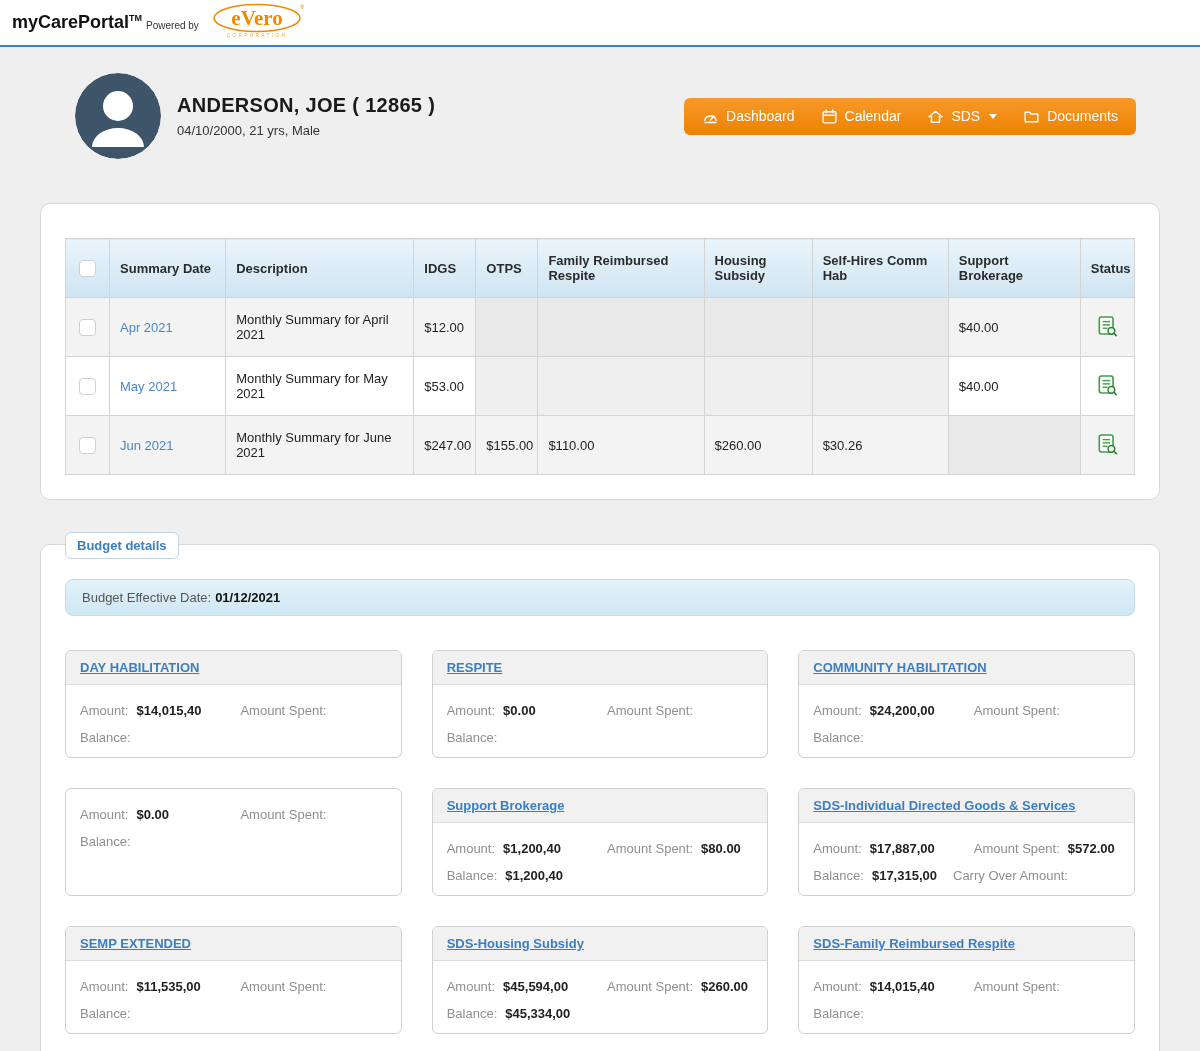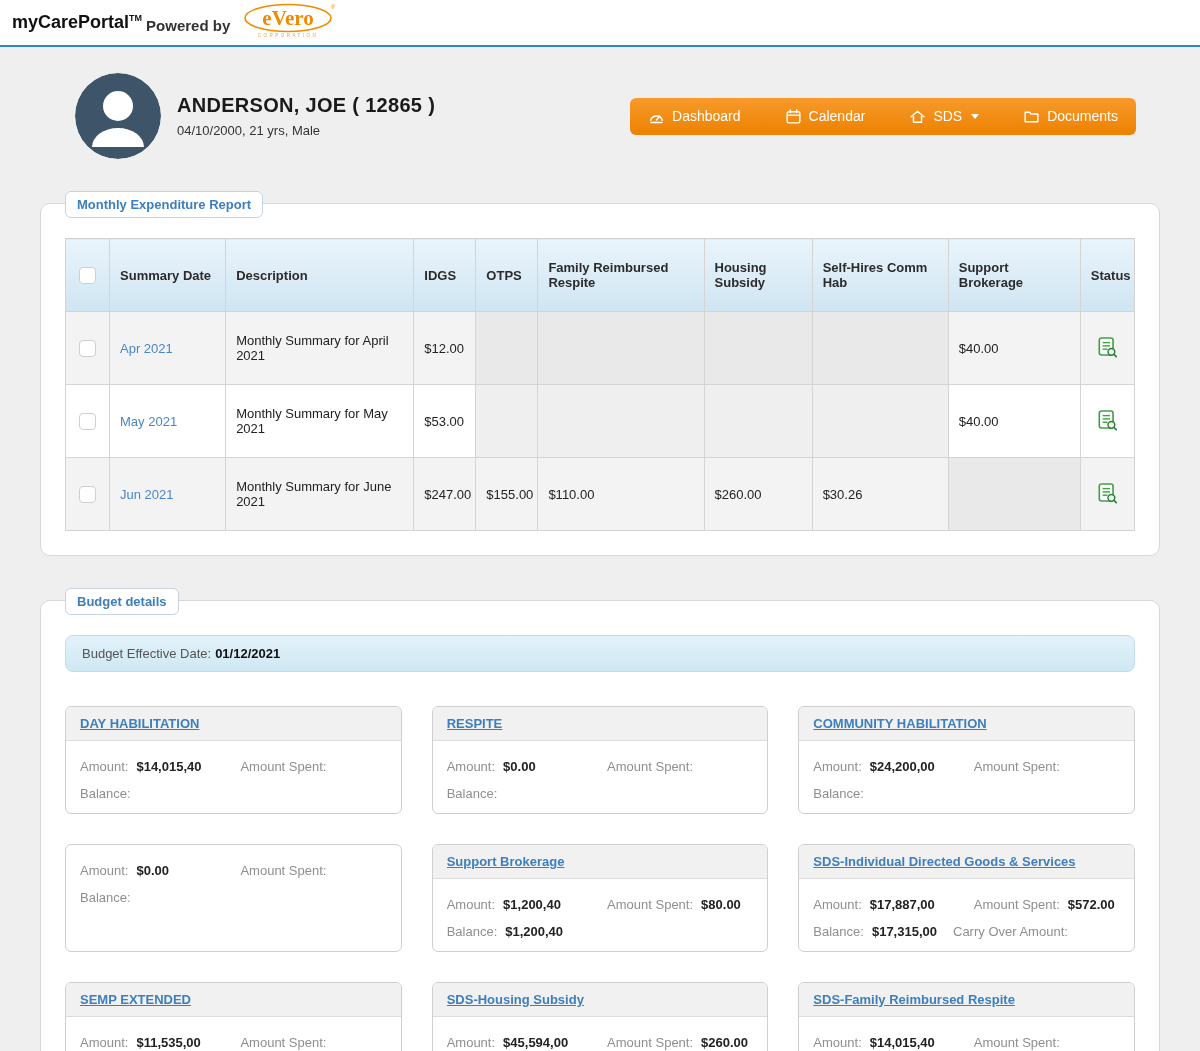--- a/index.html
+++ b/index.html
@@ -15,21 +15,21 @@
   .top-header {
     background: #ffffff;
     height: 47px;
     display: flex;
     align-items: center;
     padding-left: 12px;
     border-bottom: 2px solid #2e86d3;
   }
   .brand { font-size: 18px; font-weight: bold; color: #111; }
   .brand sup { font-size: 9px; font-weight: bold; }
-  .powered-by { font-size: 15px; color: #333; margin: 6px 6px 1px 4px; font-weight: bold; }
+  .powered-by { font-size: 10px; color: #333; margin: 6px 6px 1px 4px; }
   .logo-wrap { margin-left: 6px; }
 
   
   .page { padding: 0 40px; }
 
   
   .patient-row {
     display: flex;
     align-items: center;
     margin: 26px 24px 0 35px;
@@ -44,21 +44,21 @@
 
   
   .nav-pill {
     margin-left: auto;
     background: linear-gradient(180deg, #f8992b, #ec8200);
     border-radius: 6px;
     height: 37px;
     display: flex;
     align-items: center;
     padding: 0 18px;
-    gap: 44px;
+    gap: 26px;
   }
   .nav-item {
     display: flex; align-items: center; gap: 7px;
     color: #fff; font-size: 14px; cursor: pointer; white-space: nowrap;
   }
   .nav-item svg { display: block; }
   .caret-down {
     width: 0; height: 0; margin-left: 2px;
     border-left: 4px solid transparent; border-right: 4px solid transparent;
     border-top: 5px solid #fff;
@@ -123,21 +123,21 @@
   
   table.exp {
     width: 100%;
     border-collapse: collapse;
     table-layout: fixed;
     font-size: 13px;
     color: #222;
   }
   table.exp th, table.exp td {
     border: 1px solid #d4d4d4;
-    padding: 21px 10px;
+    padding: 14px 10px;
     text-align: left;
     vertical-align: middle;
     overflow: hidden;
   }
   table.exp thead th {
     background: linear-gradient(180deg, #eaf4fb, #cfe5f2);
     font-weight: bold;
     color: #2b2b2b;
     height: 50px;
   }
@@ -256,21 +256,20 @@
         <svg width="17" height="17" viewBox="0 0 16 16">
           <path d="M2 4 h4.2 l1.4 1.6 H14 v7.4 H2 z" fill="none" stroke="#fff" stroke-width="1.3" stroke-linejoin="round"></path>
         </svg>
         <span>Documents</span>
       </div>
     </div>
   </div>
 
 
   <div class="section">
-    <div class="section-tab">Monthly Expenditure Report</div>
 
     <table class="exp">
       <colgroup>
         <col style="width:44px">
           <col style="width:116px">
           <col style="width:188px">
           <col style="width:62px">
           <col style="width:62px">
         <col style="width:166px">
           <col style="width:108px">

